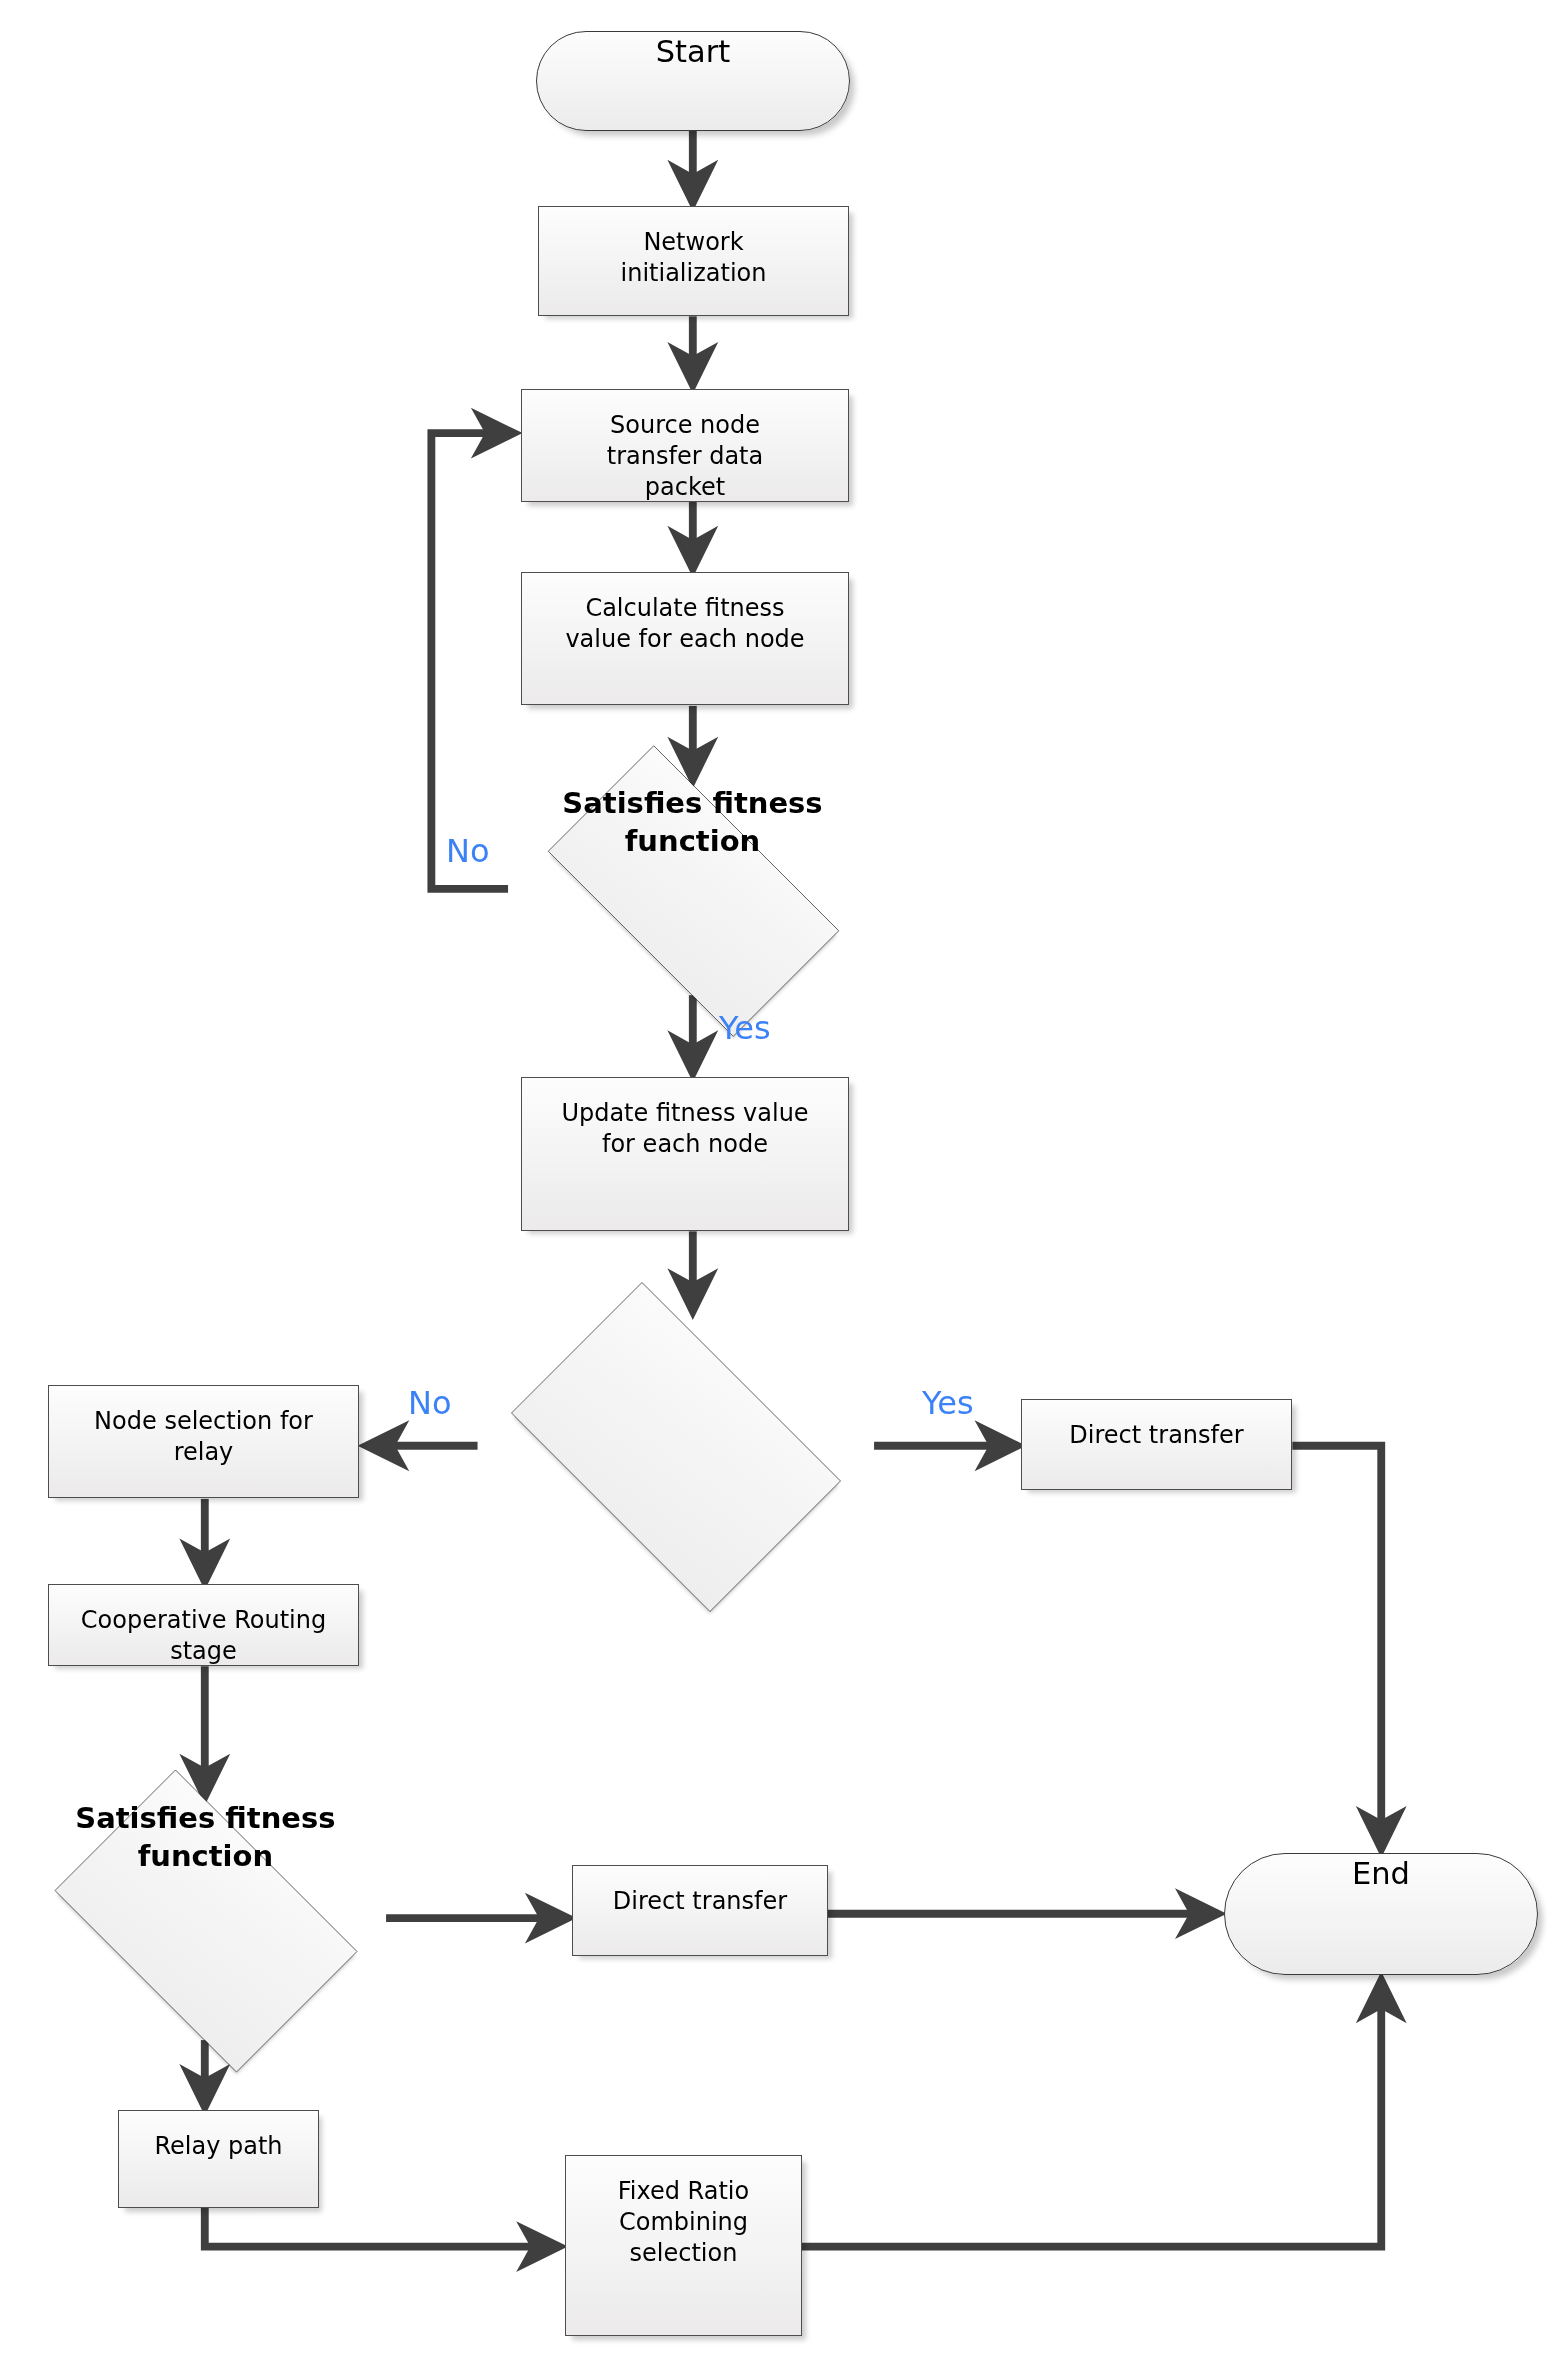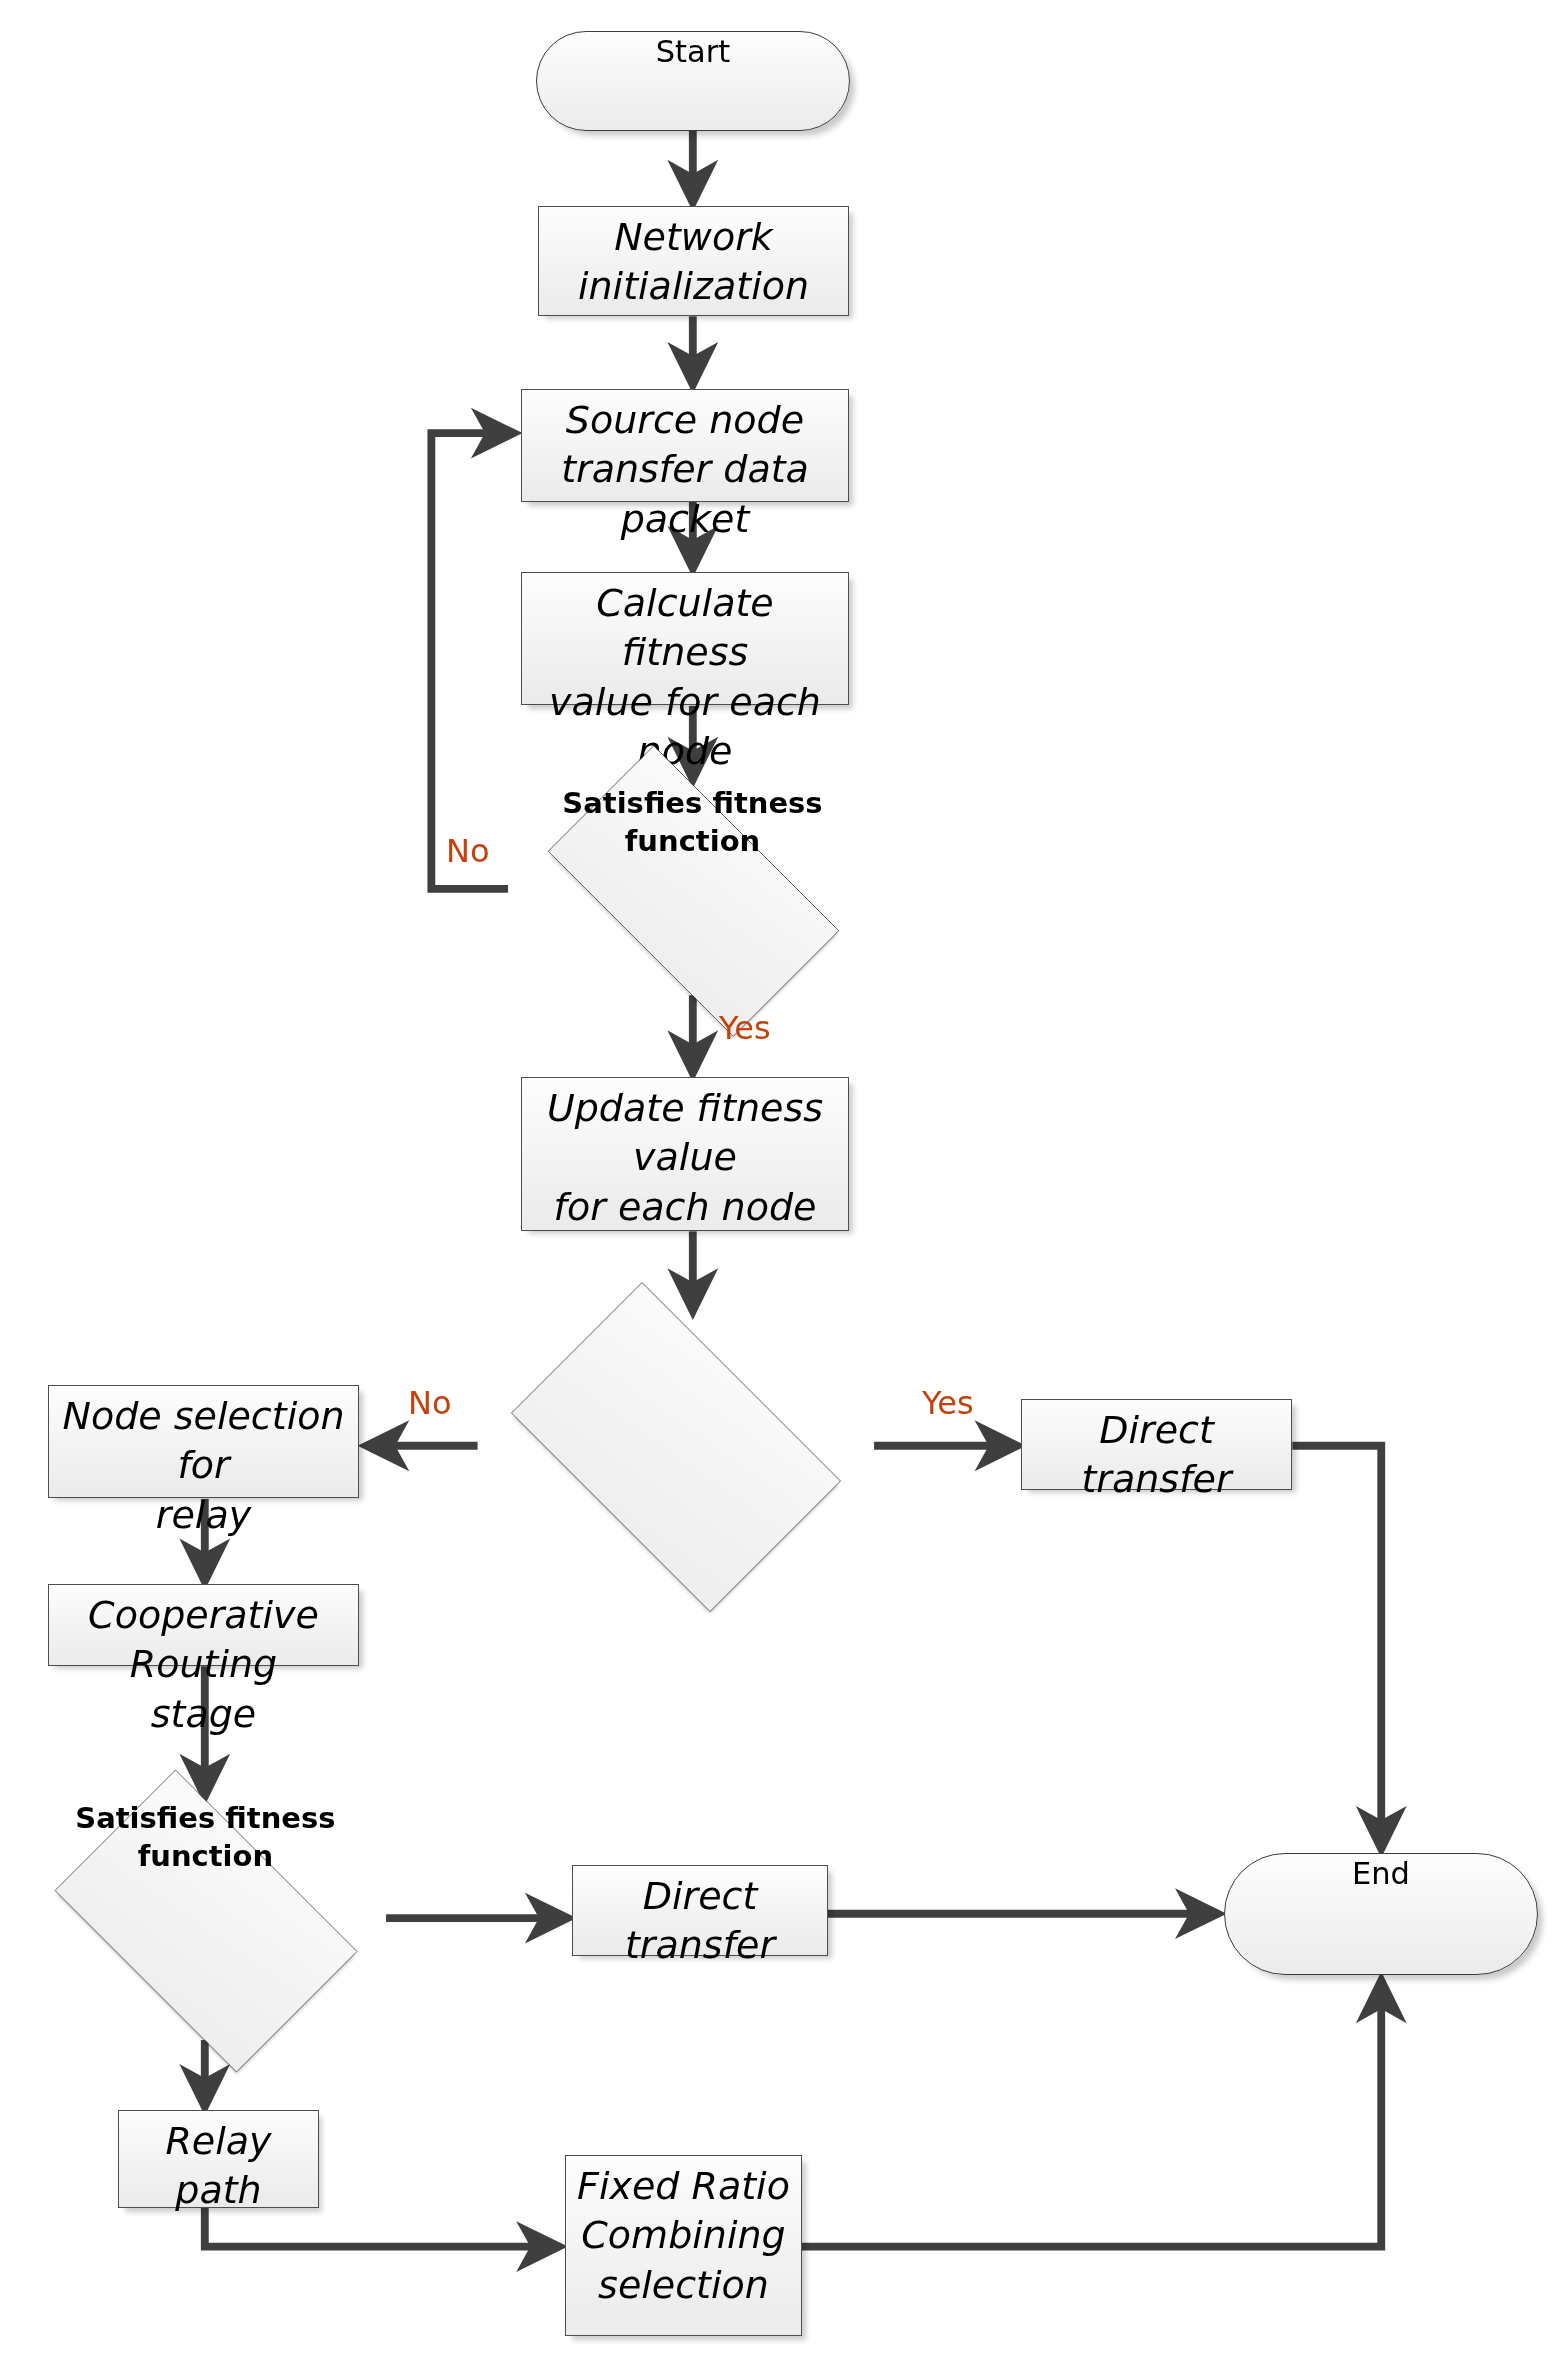--- a/index.html
+++ b/index.html
@@ -30,23 +30,22 @@
     text-align: center;
     color: #000000;
     line-height: 1.30;
     z-index: 3;
   }
   
   .proc {
     border: 1.7px solid #4d4d4d;
     background: linear-gradient(180deg, #fdfdfd 0%, #f2f2f2 60%, #eceaea 100%);
     box-shadow: 5.2px 5.2px 5.2px -1.7px rgba(0,0,0,0.20);
-    font-size: 38px;
-    padding: 6px 7px;
-    font-style: italic;
+    font-size: 24px;
+    padding: 20px 7px;
   }
   
   .term {
     border: 1.7px solid #3a3a3a;
     background: linear-gradient(180deg, #fdfdfd 0%, #f3f3f3 60%, #ebebeb 100%);
     box-shadow: 6.1px 6.1px 6.1px -1.7px rgba(0,0,0,0.22);
     font-size: 30.5px;
   }
   
   .dec {
@@ -69,21 +68,21 @@
   .dec .dtxt {
     position: relative;
     z-index: 2;
     width: 74%;
     font-weight: bold;
   }
   .edge-label {
     position: absolute;
     font-family: "DejaVu Sans", "Liberation Sans", sans-serif;
     font-size: 32px;
-    color: #c2410c;
+    color: #3b82f6;
     z-index: 4;
     white-space: nowrap;
   }
 </style>
 </head>
 <body>
 
 <div id="canvas">
 
   <svg id="edge-layer" viewBox="0 0 1797 2715" width="1566" height="2366" xmlns="http://www.w3.org/2000/svg">

